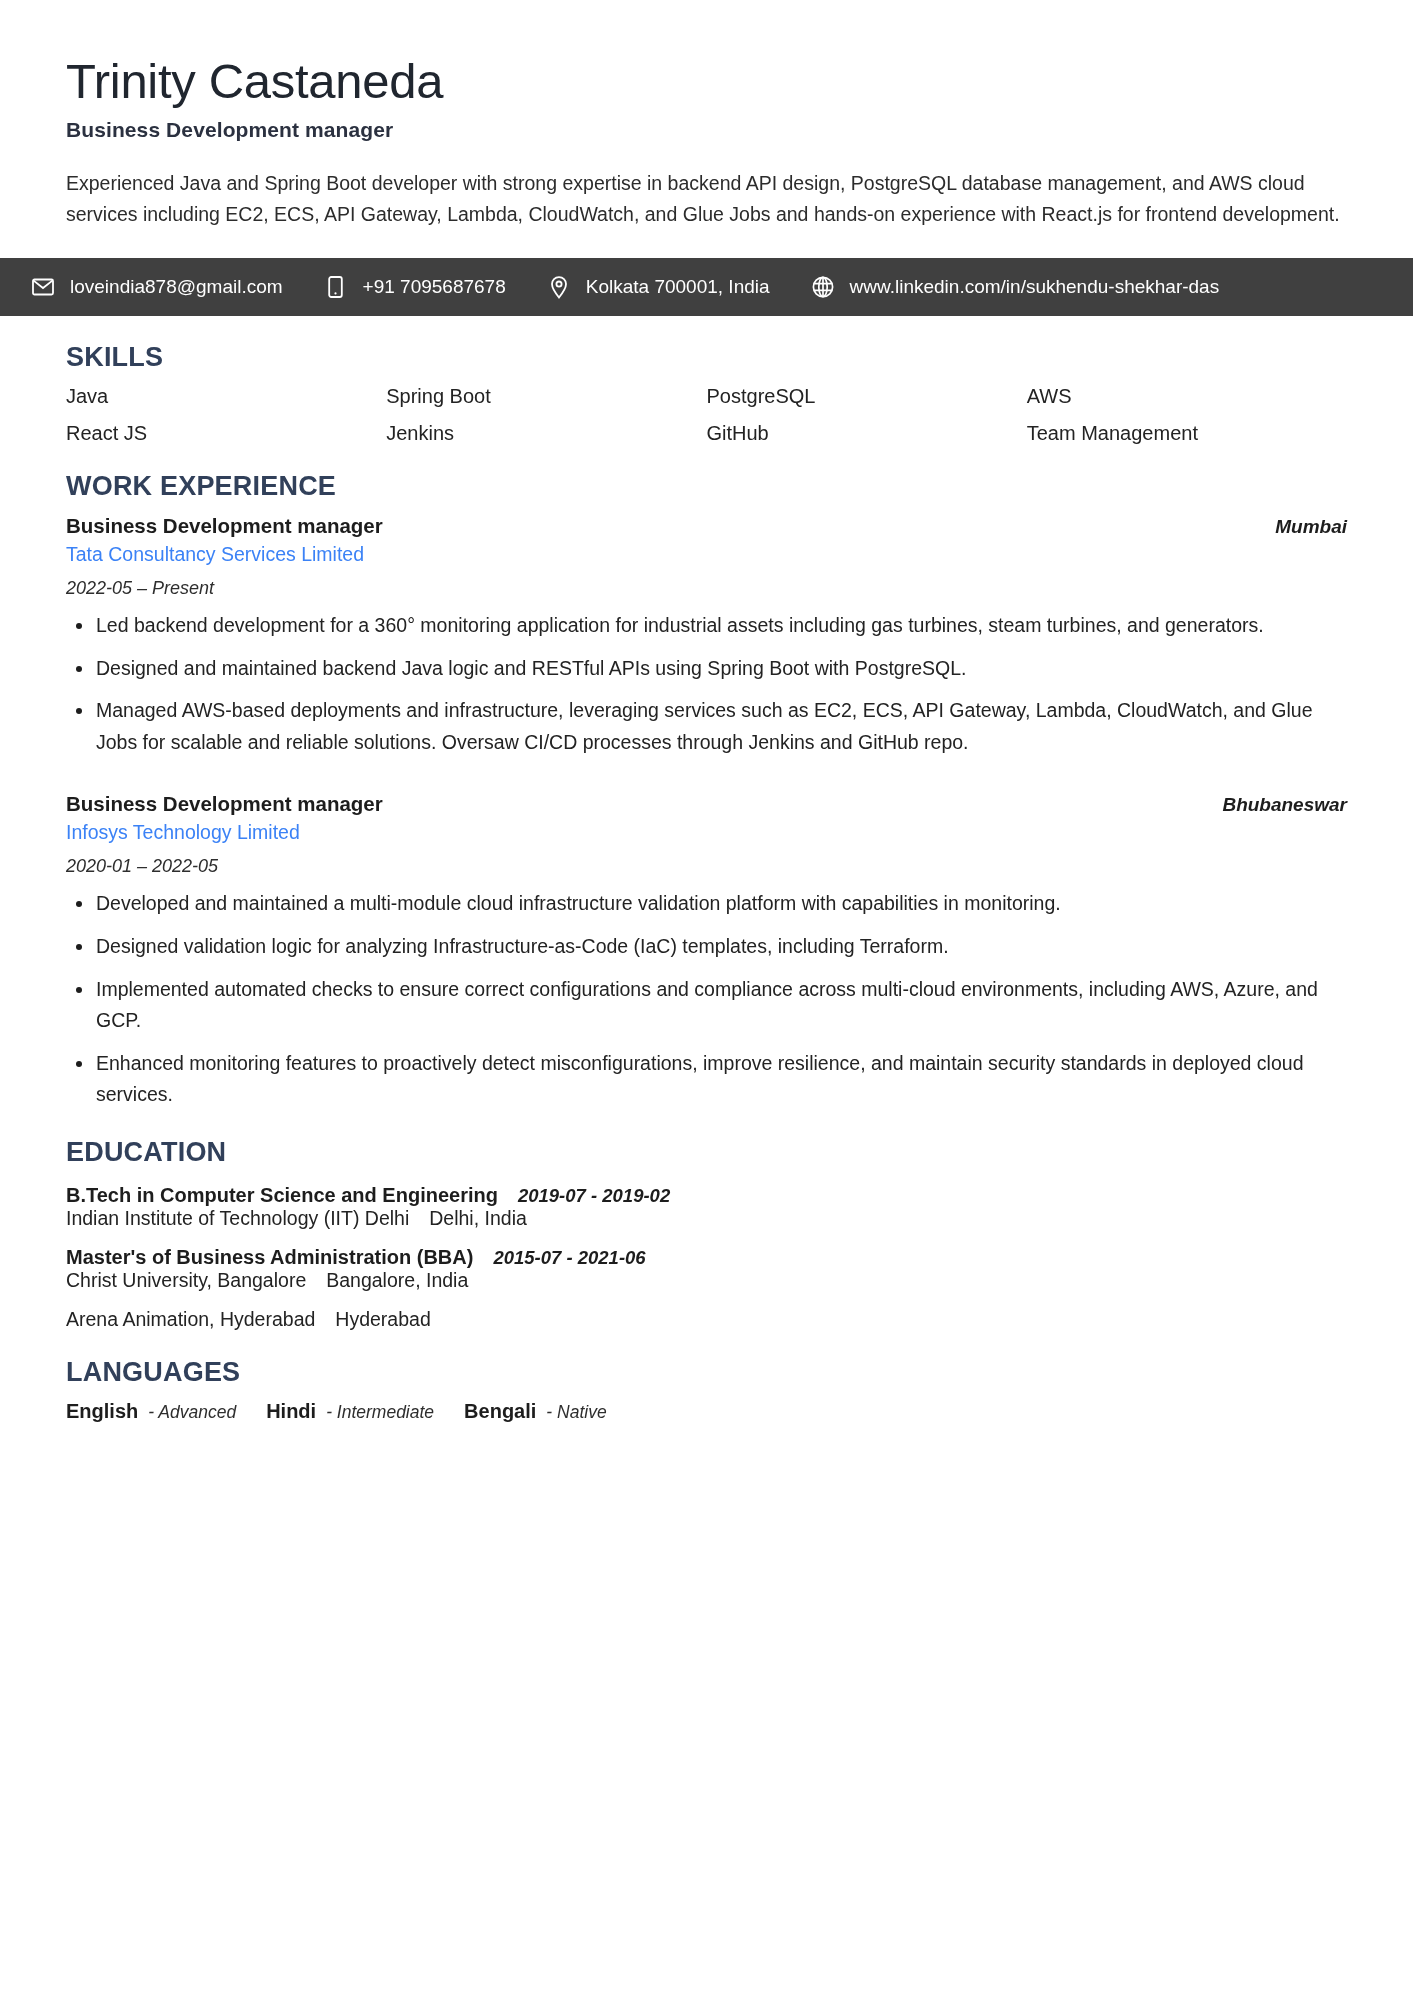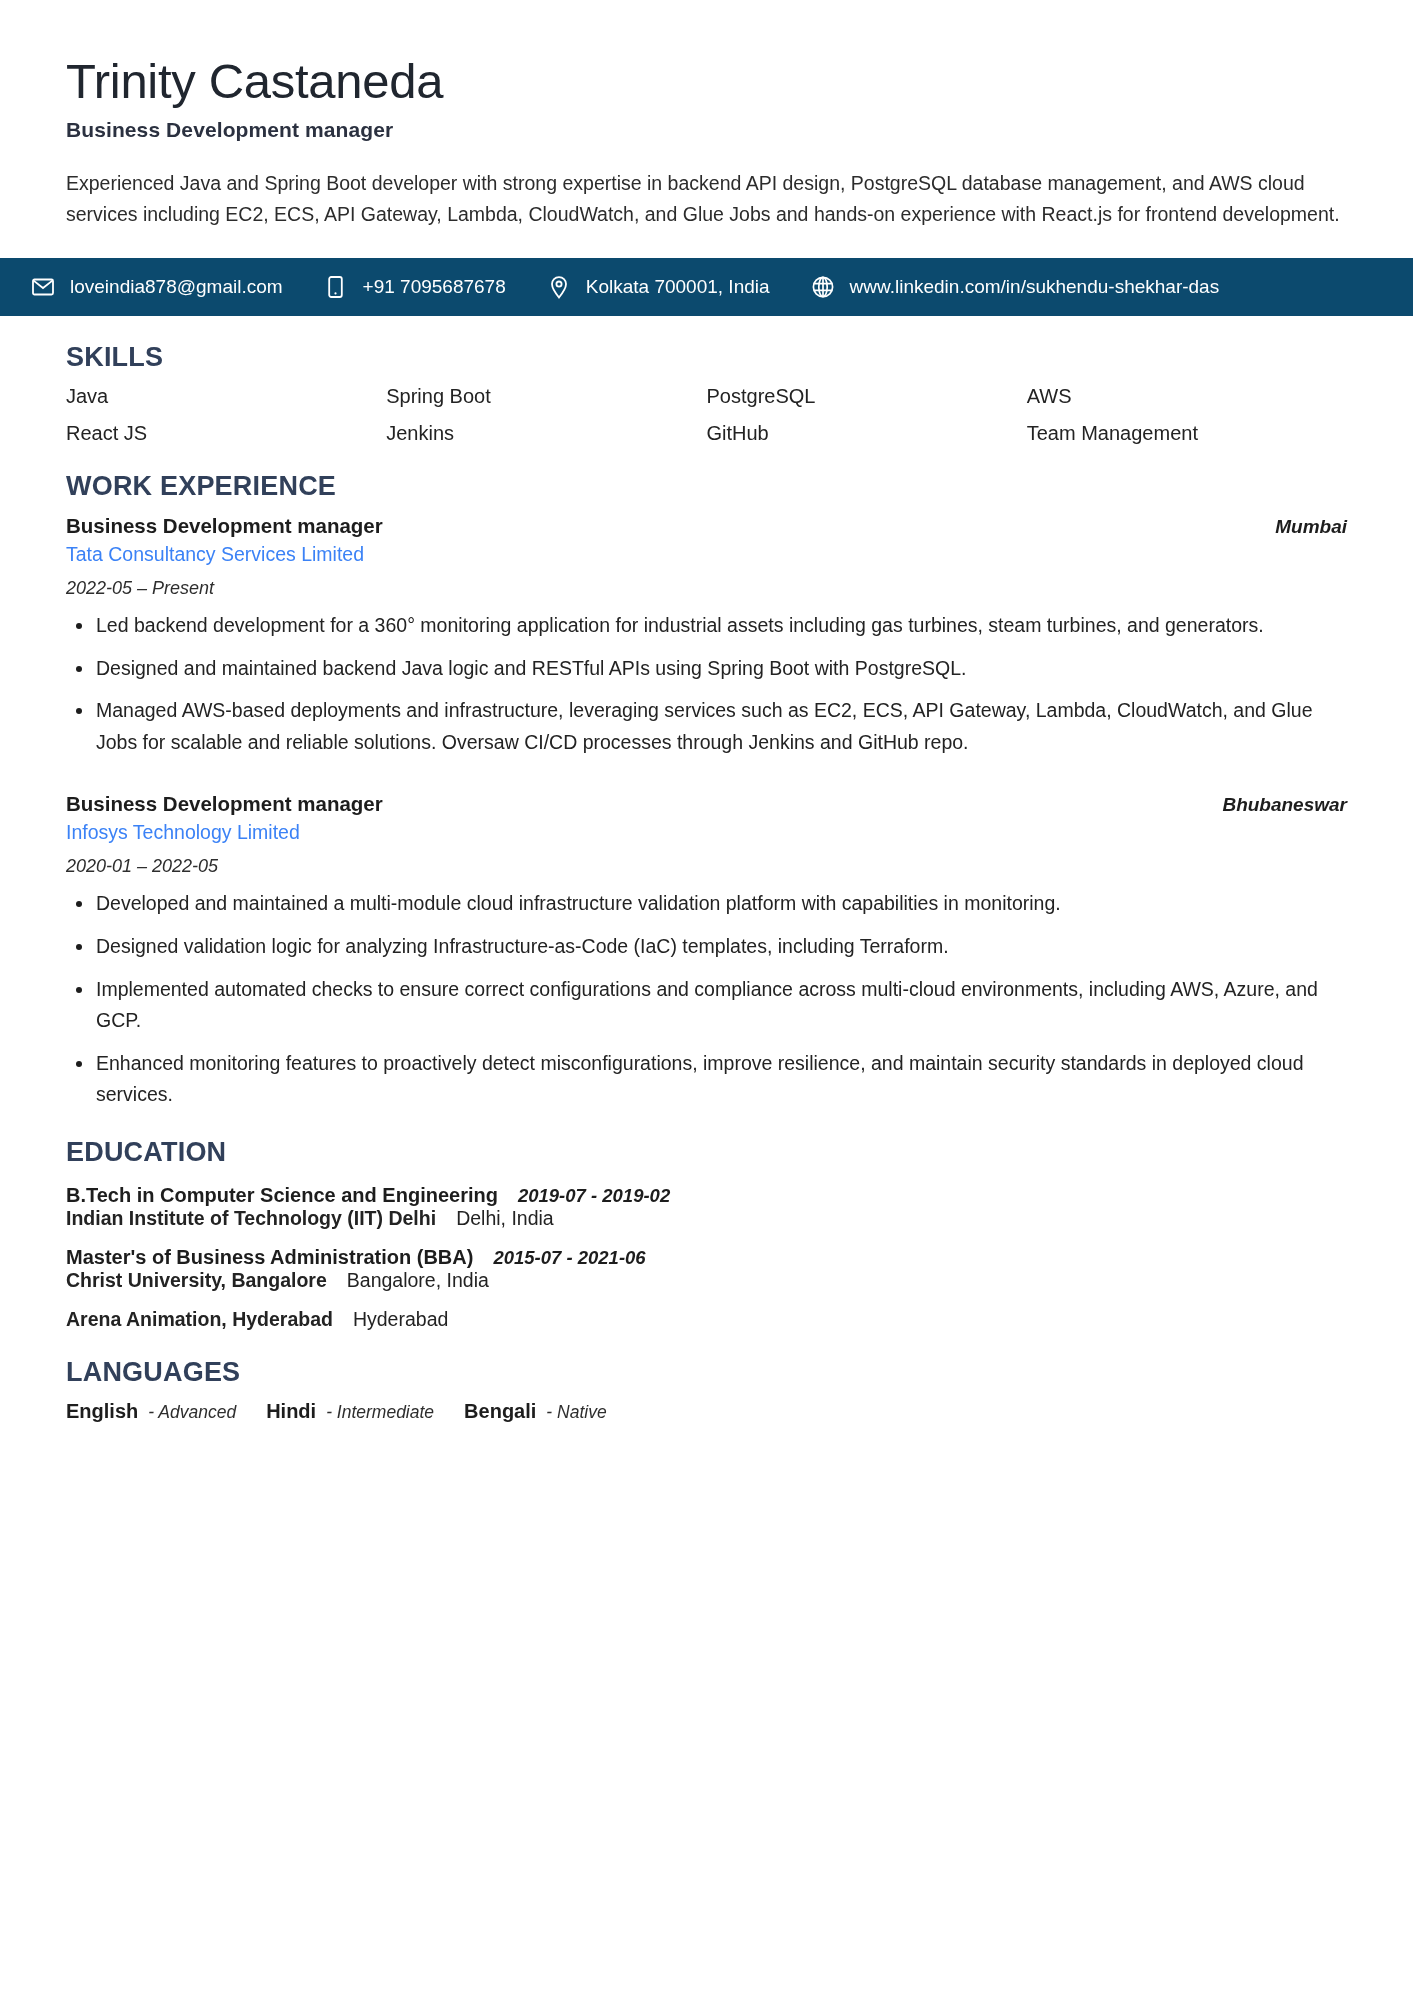--- a/index.html
+++ b/index.html
@@ -50,21 +50,21 @@
     line-height: 1.62;
     color: #2c2c2c;
     max-width: 1290px;
     font-weight: 400;
   }
 
   
   .contact-bar {
     margin-top: 27px;
     width: 100%;
-    background: #0c4a6e;
+    background: #404040;
     color: #ffffff;
     height: 58px;
     display: flex;
     align-items: center;
     padding-left: 28px;
     gap: 0;
   }
 
   .contact-item {
     display: flex;
@@ -199,21 +199,21 @@
     font-weight: 700;
     font-style: italic;
     color: #1d1d1d;
     white-space: nowrap;
     padding-left: 20px;
   }
 
   .edu-school {
     font-size: 19.5px;
     color: #232323;
-    font-weight: 700;
+    font-weight: 400;
   }
 
   .edu-place {
     font-size: 19.5px;
     color: #232323;
     white-space: nowrap;
     padding-left: 20px;
     font-weight: 400;
   }
 

